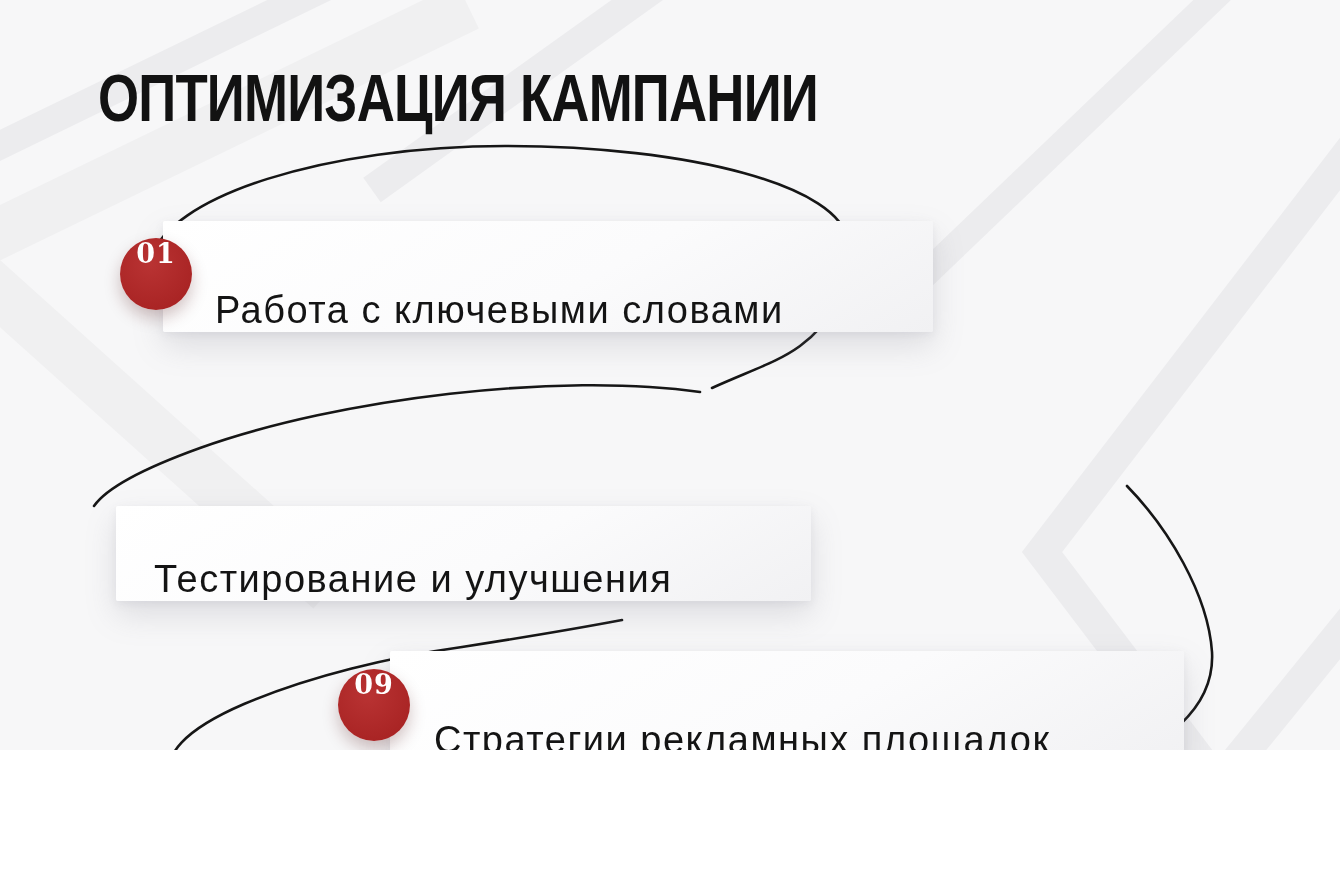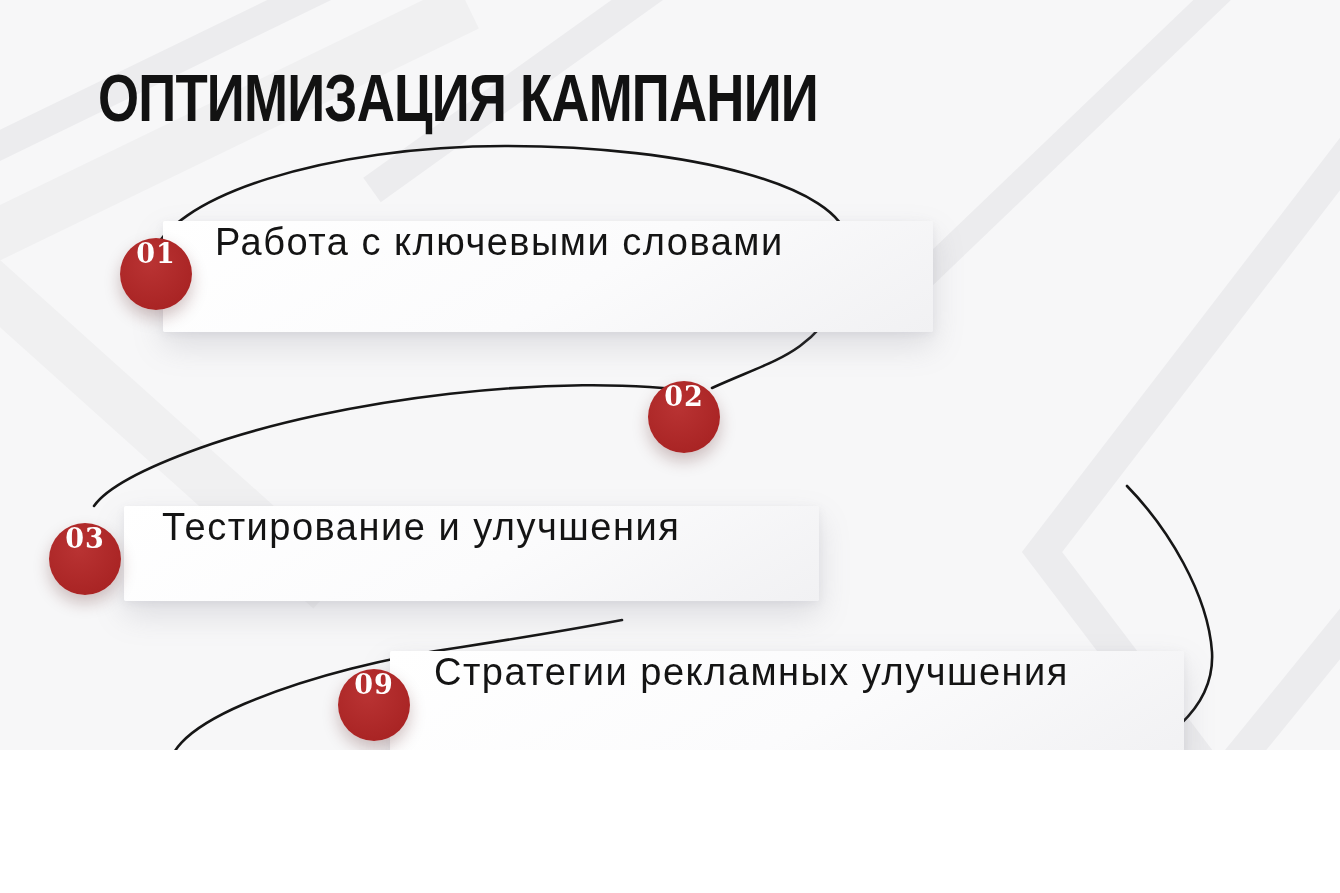--- a/index.html
+++ b/index.html
@@ -21,21 +21,21 @@
     font-size:66px;
     line-height:1.05;
     letter-spacing:-1px;
     color:#121212;
     transform:scaleX(0.80);
     transform-origin:left top;
     white-space:nowrap;
   }
   .step-card{
     position:absolute;z-index:2;
-    display:flex;align-items:flex-start;
+    display:flex;align-items:flex-end;
     background:linear-gradient(150deg,#ffffff 0%,#fbfbfc 55%,#f1f1f3 100%);
     box-shadow:0 14px 32px rgba(120,120,135,0.20), 0 3px 8px rgba(120,120,135,0.10);
     border-radius:2px;
   }
   .step-label{
     font-size:38px;
     letter-spacing:1.5px;
     color:#141414;
     white-space:nowrap;
   }
@@ -49,21 +49,21 @@
   .step-badge span{
     font-family:"DejaVu Serif", serif;
     font-weight:700;
     font-size:27px;
     letter-spacing:1px;
     color:#ffffff;
   }
   
   .card-1{left:163px;top:221px;width:718px;height:111px;padding-left:52px;}
   .card-2{left:717px;top:375px;width:511px;height:88px;padding-left:30px;}
-  .card-3{left:124px;top:506px;width:657px;height:95px;padding-left:38px;}
+  .card-3{left:116px;top:506px;width:657px;height:95px;padding-left:38px;}
   .card-4{left:390px;top:651px;width:750px;height:111px;padding-left:44px;}
   
   .badge-1{left:120px;top:238px;}
   .badge-2{left:648px;top:381px;}
   .badge-3{left:49px;top:523px;}
   .badge-4{left:338px;top:669px;}
 </style>
 </head>
 <body>
 
@@ -89,29 +89,23 @@
 
   <h1 class="page-title">ОПТИМИЗАЦИЯ КАМПАНИИ</h1>
 
   <div class="step-card card-1">
     <span class="step-label">Работа с ключевыми словами</span>
   </div>
   <div class="step-card card-3">
     <span class="step-label">Тестирование и улучшения</span>
   </div>
   <div class="step-card card-4">
-    <span class="step-label">Стратегии рекламных улучшения</span>
+    <span class="step-label">Стратегии рекламных площадок</span>
   </div>
 
   <div class="step-badge badge-1">
     <span>01</span>
-  </div>
-  <div class="step-badge badge-2">
-    <span>02</span>
-  </div>
-  <div class="step-badge badge-3">
-    <span>03</span>
   </div>
   <div class="step-badge badge-4">
     <span>09</span>
   </div>
 
 </div>
 
 </body></html>

